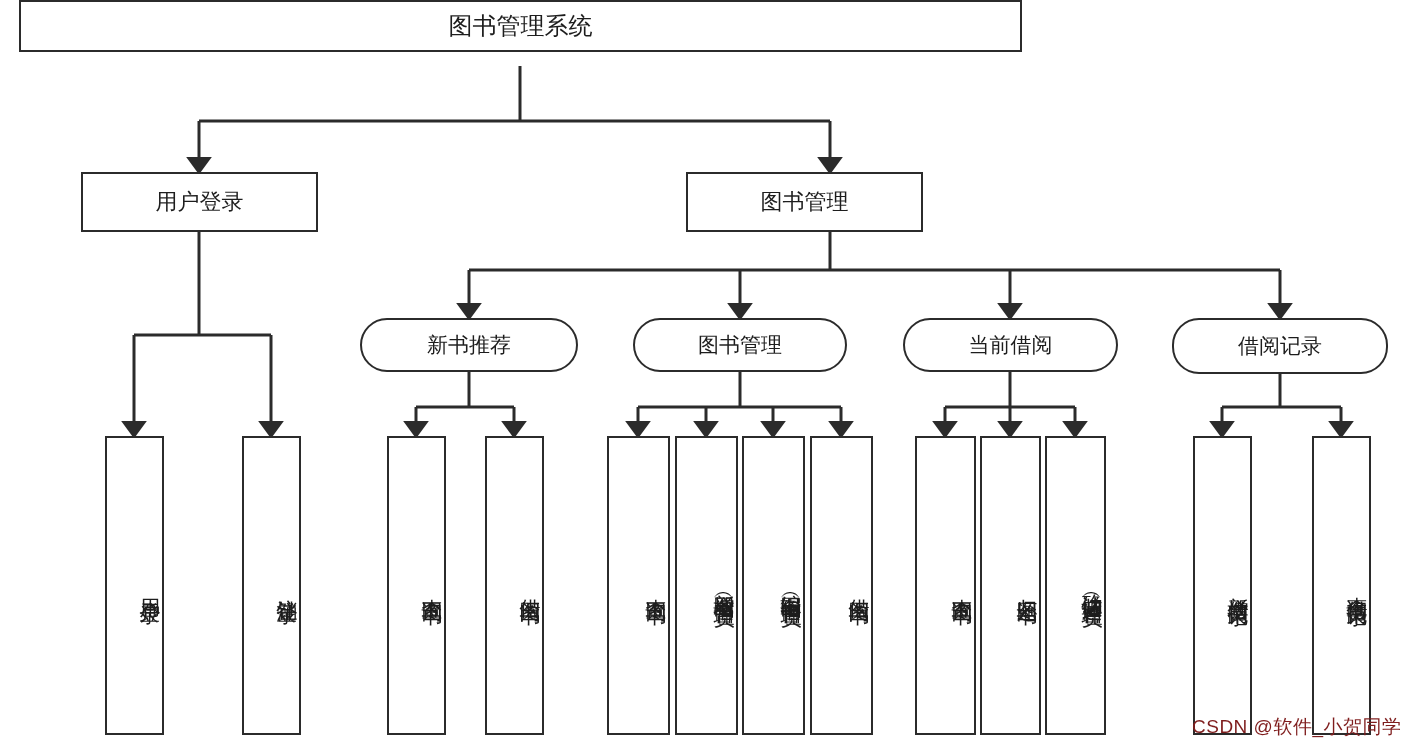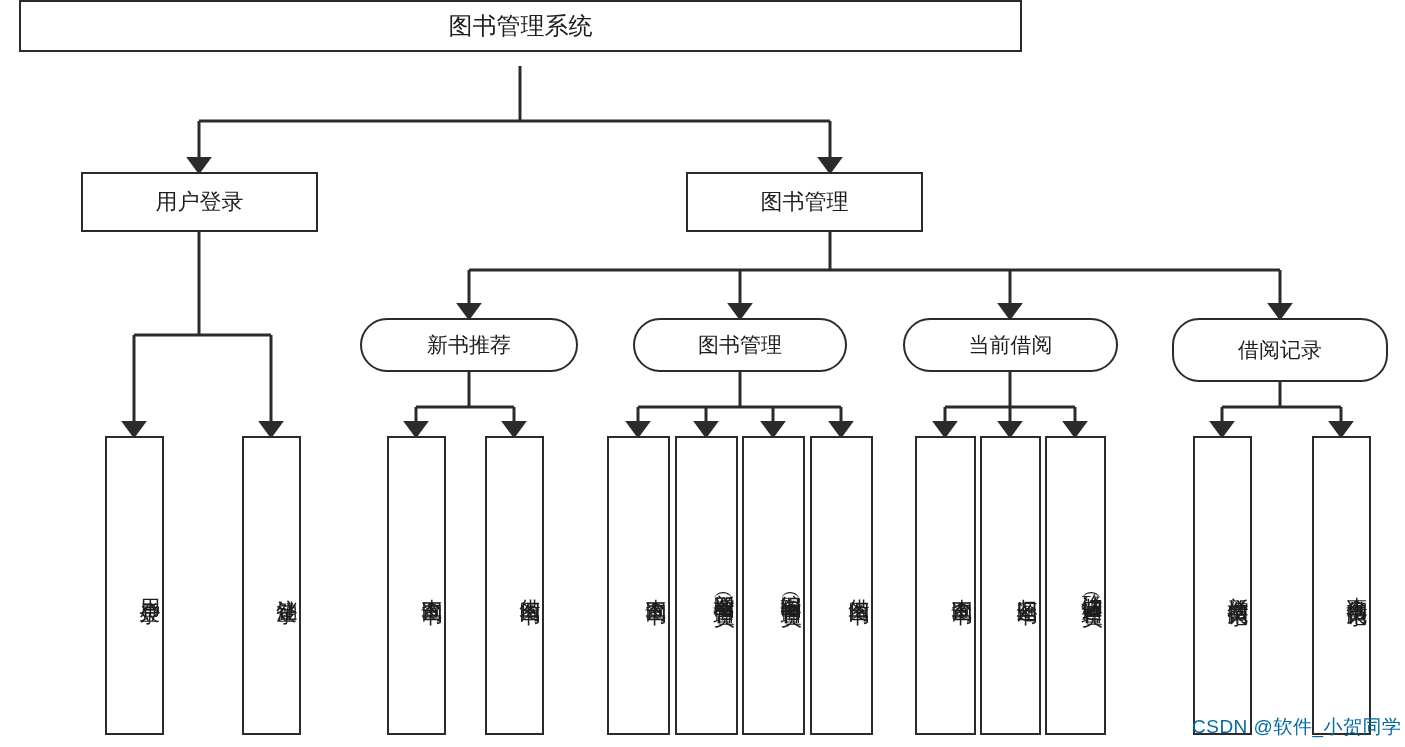--- a/index.html
+++ b/index.html
@@ -126,21 +126,21 @@
   </svg>
 
   <div class="node root" style="left: 19px; top: 0; width: 1003px; height: 52px;">图书管理系统</div>
 
   <div class="node level1" style="left: 81px; top: 172px; width: 237px; height: 60px;">用户登录</div>
   <div class="node level1" style="left: 686px; top: 172px; width: 237px; height: 60px;">图书管理</div>
 
   <div class="node level2" style="left: 360px; top: 318px; width: 218px; height: 54px;">新书推荐</div>
   <div class="node level2" style="left: 633px; top: 318px; width: 214px; height: 54px;">图书管理</div>
   <div class="node level2" style="left: 903px; top: 318px; width: 215px; height: 54px;">当前借阅</div>
-  <div class="node level2" style="left: 1172px; top: 318px; width: 216px; height: 64px;">借阅记录</div>
+  <div class="node level2" style="left: 1172px; top: 318px; width: 216px; height: 56px;">借阅记录</div>
 
   <div class="node leaf" style="left: 105px; top: 436px; width: 59px; height: 299px;">
     <span class="leaf-label">用户登录</span>
   </div>
   <div class="node leaf" style="left: 242px; top: 436px; width: 59px; height: 299px;">
     <span class="leaf-label">注销登录</span>
   </div>
   <div class="node leaf" style="left: 387px; top: 436px; width: 59px; height: 299px;">
     <span class="leaf-label">查询图书</span>
   </div>
@@ -168,15 +168,15 @@
   <div class="node leaf" style="left: 1045px; top: 436px; width: 61px; height: 299px;">
     <span class="leaf-label">确认归还（管理员）</span>
   </div>
   <div class="node leaf" style="left: 1193px; top: 436px; width: 59px; height: 299px;">
     <span class="leaf-label">新增借阅记录</span>
   </div>
   <div class="node leaf" style="left: 1312px; top: 436px; width: 59px; height: 299px;">
     <span class="leaf-label">查询借阅记录</span>
   </div>
 
-  <div class="watermark" style="left: 1192px; top: 714px; color: #0369a1;">CSDN @软件_小贺同学</div>
+  <div class="watermark" style="left: 1192px; top: 714px; color: #7f1d1d;">CSDN @软件_小贺同学</div>
 
 </div>
 
 </body></html>

